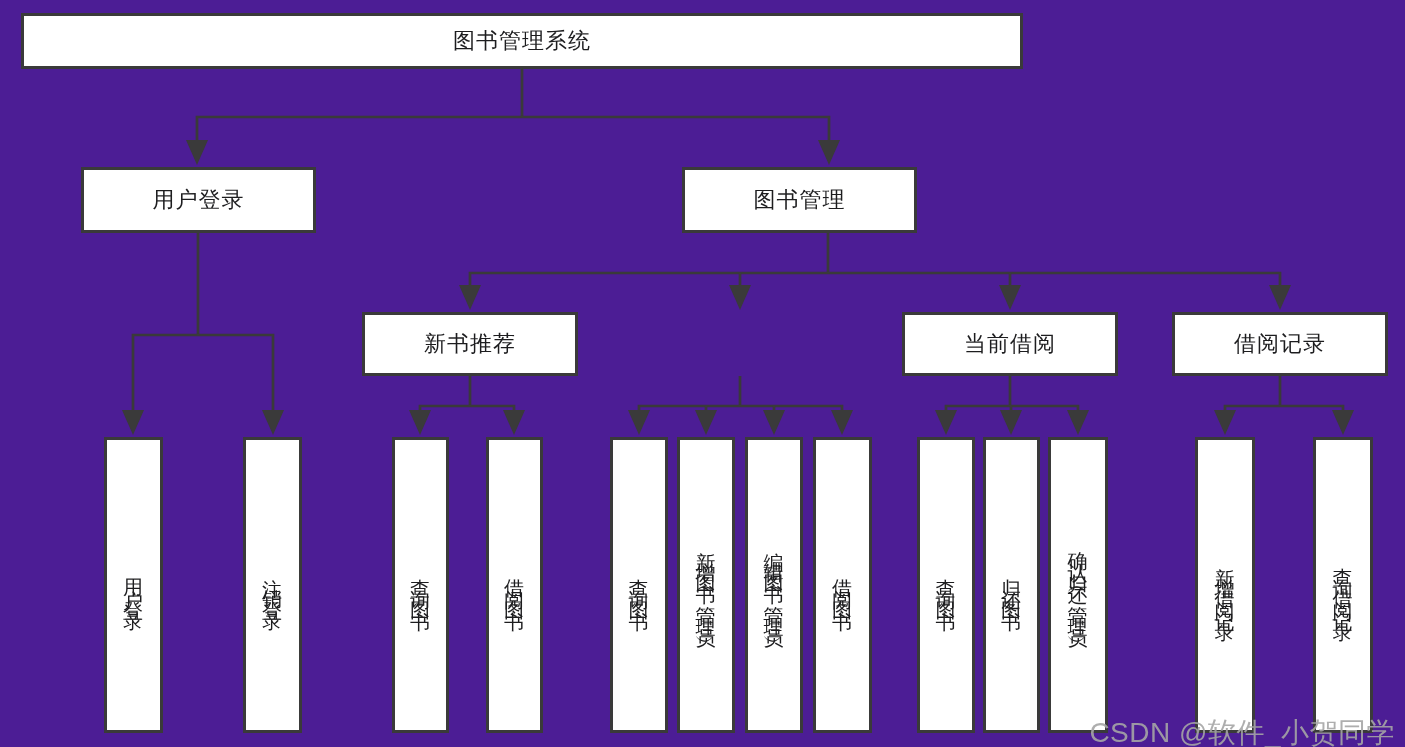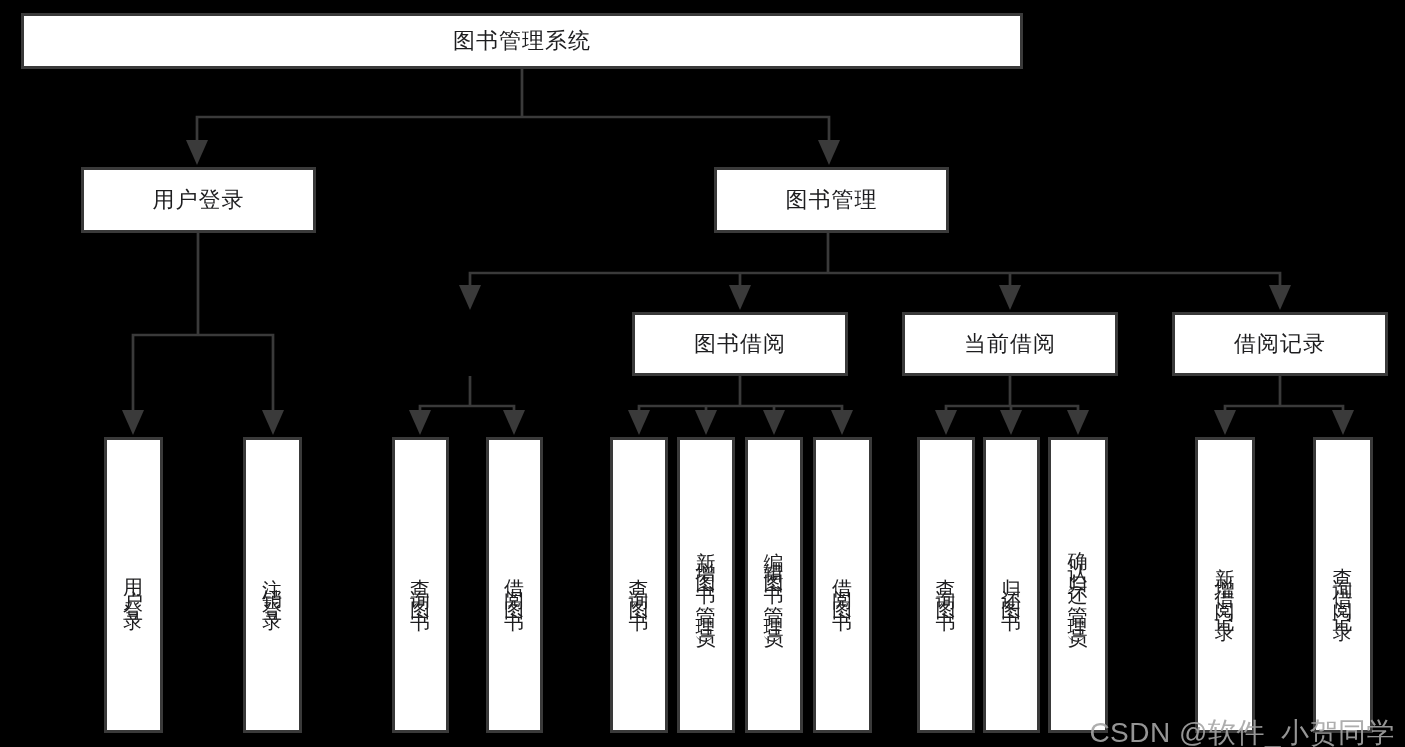--- a/index.html
+++ b/index.html
@@ -4,21 +4,21 @@
 <style>
   html, body {
     margin: 0;
     padding: 0;
     background: #ffffff;
   }
   .canvas {
     position: relative;
     width: 1405px;
     height: 747px;
-    background: #000000;
+    background: #4c1d95;
     font-family: "Liberation Sans", sans-serif;
     overflow: hidden;
   }
   .connectors {
     position: absolute;
     left: 0;
     top: 0;
     pointer-events: none;
   }
   .box {
@@ -116,26 +116,26 @@
     </g>
   </svg>
 
   <div class="box root">
     <span class="h-label">图书管理系统</span>
   </div>
 
   <div class="box lvl2" style="left:81px;">
     <span class="h-label">用户登录</span>
   </div>
-  <div class="box lvl2" style="left:714px;">
+  <div class="box lvl2" style="left:682px;">
     <span class="h-label">图书管理</span>
   </div>
 
-  <div class="box lvl3" style="left:632px;">
-    <span class="h-label">图书借阅</span>
+  <div class="box lvl3" style="left:362px;">
+    <span class="h-label">新书推荐</span>
   </div>
   <div class="box lvl3" style="left:1172px;">
     <span class="h-label">借阅记录</span>
   </div>
   <div class="box lvl3" style="left:902px;">
     <span class="h-label">当前借阅</span>
   </div>
 
   <div class="box leaf" style="left:104px; width:59px;">
     <span class="v-label">用户登录</span>

